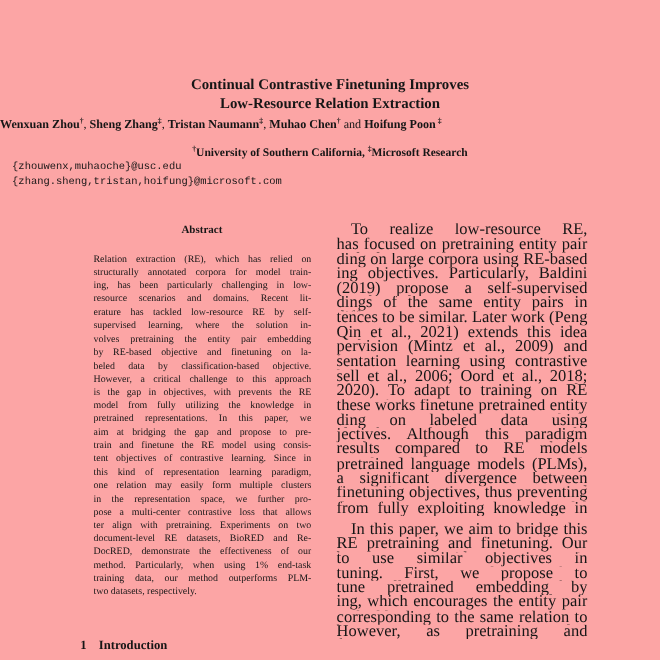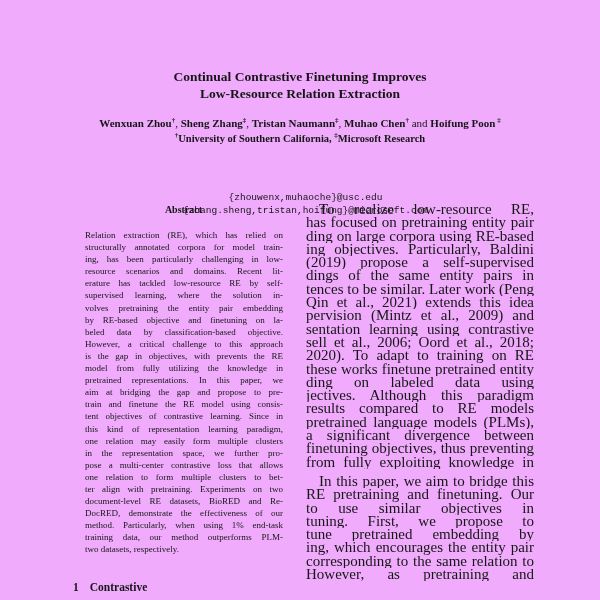--- a/index.html
+++ b/index.html
@@ -1,40 +1,40 @@
 <!DOCTYPE html>
 <html><head>
 <meta charset="utf-8">
 <style>
   html,body{margin:0;padding:0;}
   body{
     width:600px;height:600px;background:#ffffff;color:#161616;
     font-family:"Liberation Serif","DejaVu Serif",serif;
     position:relative;overflow:hidden;
   }
-  .page{position:absolute;inset:0;background:#f0abfc;}
+  .page{position:absolute;inset:0;background:#fca5a5;}
 
   .title{
     position:absolute;top:69px;left:0;right:0;
     text-align:center;font-weight:bold;font-size:13.5px;line-height:16.5px;
   }
   .authors{
-    position:absolute;top:116px;left:0;right:0;
-    text-align:center;font-size:11px;font-weight:bold;white-space:nowrap;
+    position:absolute;top:106px;left:0;right:0;
+    text-align:left;font-size:11px;font-weight:bold;white-space:nowrap;
   }
   .authors sup,.affils sup{font-size:7px;}
   .author-sep{font-weight:normal;}
   .affils{
     position:absolute;top:131px;left:0;right:0;
     text-align:center;font-size:10.5px;font-weight:bold;
   }
   .emails{
-    position:absolute;top:146px;left:11px;right:0;text-align:center;
+    position:absolute;top:146px;left:11px;right:0;
     font-family:"Liberation Mono","DejaVu Sans Mono",monospace;
-    font-size:9.5px;line-height:12.5px;margin-top:46px;
+    font-size:9.5px;line-height:12.5px;
   }
 
   .abstract-heading{
     position:absolute;left:73px;width:221px;top:204px;
     text-align:center;font-weight:bold;font-size:10px;
   }
   .abstract-body{
     position:absolute;left:85px;width:198px;top:229px;
     font-size:9px;line-height:12.1px;
   }
@@ -96,31 +96,30 @@
       <div class="line">is the gap in objectives, with prevents the RE</div>
       <div class="line">model from fully utilizing the knowledge in</div>
       <div class="line">pretrained representations.  In this paper, we</div>
       <div class="line">aim at bridging the gap and propose to pre-</div>
       <div class="line">train and finetune the RE model using consis-</div>
       <div class="line">tent objectives of contrastive learning. Since in</div>
       <div class="line">this kind of representation learning paradigm,</div>
       <div class="line">one relation may easily form multiple clusters</div>
       <div class="line">in the representation space, we further pro-</div>
       <div class="line">pose a multi-center contrastive loss that allows</div>
-      <div class="line">one relation to form multiple clusters to bet-</div>
       <div class="line">ter align with pretraining. Experiments on two</div>
       <div class="line">document-level RE datasets, BioRED and Re-</div>
       <div class="line">DocRED, demonstrate the effectiveness of our</div>
       <div class="line">method. Particularly, when using 1% end-task</div>
       <div class="line">training data, our method outperforms PLM-</div>
       <div class="line final">two datasets, respectively.</div>
     </div>
 
   <div class="section-heading">
-    <span class="section-number">1</span><span>Contrastive</span>
+    <span class="section-number">1</span><span>Introduction</span>
   </div>
 
   <div class="rcol">
     <div class="para">
         <div class="line indent">To realize low-resource RE, previous work</div>
         <div class="line">has focused on pretraining entity pair embed-</div>
         <div class="line">ding on large corpora using RE-based pretrain-</div>
         <div class="line">ing objectives. Particularly, Baldini Soares et al.</div>
         <div class="line">(2019) propose a self-supervised matching-the-</div>
         <div class="line">dings of the same entity pairs in different sen-</div>

